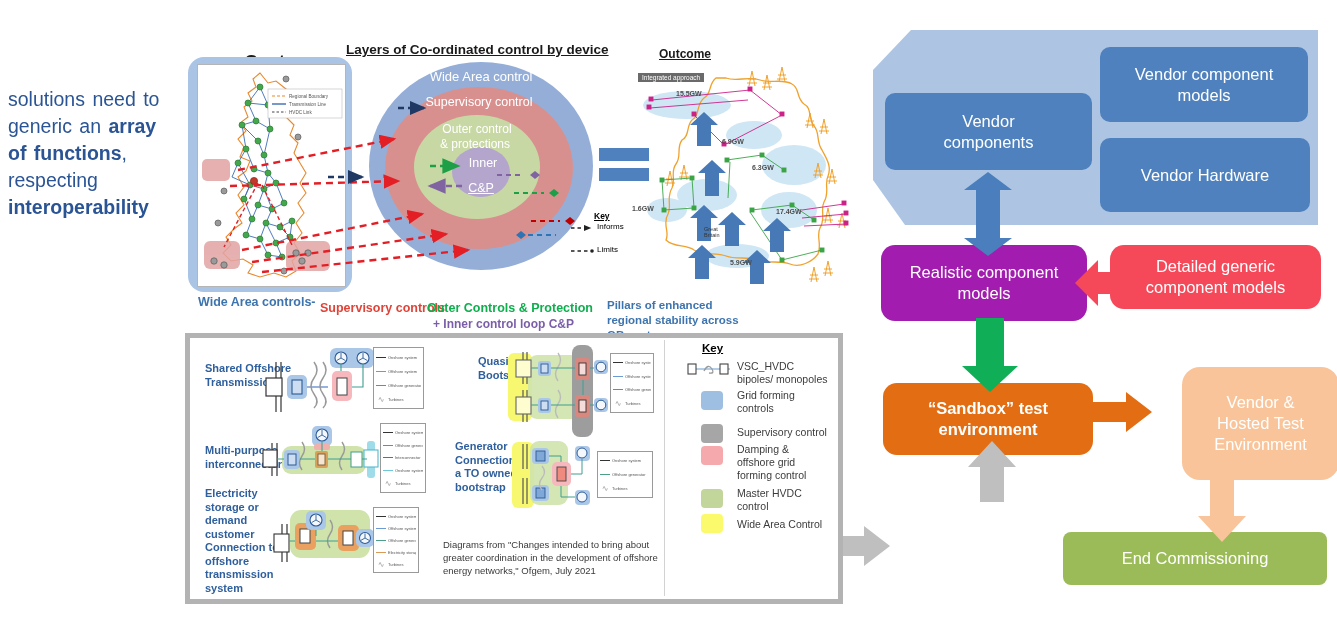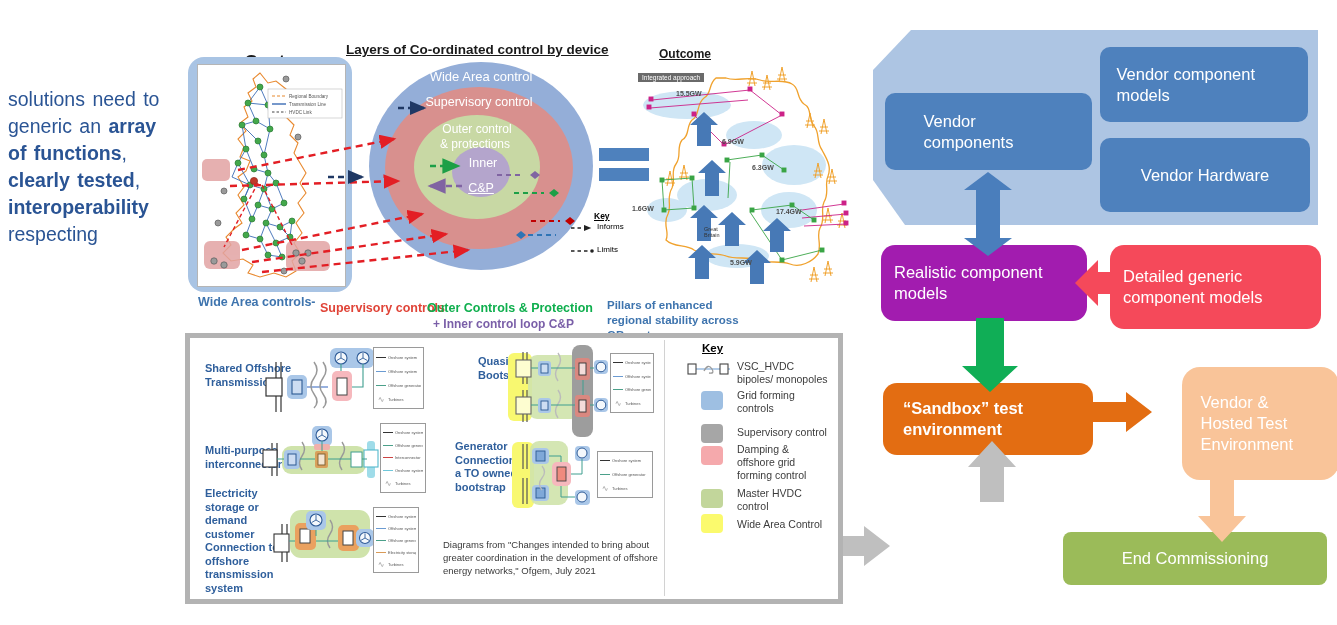--- a/index.html
+++ b/index.html
@@ -33,39 +33,38 @@
            flex-direction:column;justify-content:space-around;box-sizing:border-box;}
   .mk-row{display:flex;align-items:center;gap:2px;overflow:hidden;}
   .mk-line{width:10px;height:0;border-top:1.6px solid #333;flex:none;}
   .mk-squig{width:10px;flex:none;color:#999;font-size:8px;line-height:5px;text-align:center;}
   .mk-lab{font-size:4px;color:#555;white-space:nowrap;}
   
   #key-divider{left:664px;top:340px;width:1px;height:256px;background:#d2d2d2;}
   .key-swatch{position:absolute;width:22px;height:19px;border-radius:4px;}
   .key-label{position:absolute;left:737px;font-size:10.5px;color:#3c3c3c;line-height:13px;width:96px;}
   
-  .fbox{position:absolute;display:flex;align-items:center;justify-content:center;
+  .fbox{position:absolute;display:flex;align-items:center;justify-content:center;text-align:center;
         color:#fff;font-size:16.5px;line-height:21px;}
   #vendor-container{left:873px;top:30px;width:445px;height:195px;background:#adc5e3;
      clip-path:polygon(38px 0,445px 0,445px 195px,32px 195px,0 150px,0 40px);}
   svg{display:block;}
   text{font-family:"Liberation Sans",sans-serif;}
 </style>
 </head>
 <body>
 
 <div id="canvas">
 
   <div id="intro" class="abs">
       <div><span>solutions need to</span></div>
       <div><span>generic an </span><b>array</b></div>
       <div><b>of functions</b><span>,</span></div>
-      <div><b>clearly tested</b><span>,</span></div>
+      <div><span>respecting</span></div>
       <div><b>interoperability</b></div>
-      <div><span>respecting</span></div>
     </div>
 
   <div class="abs heading" style="left:245px;top:41px;font-size:19px;margin-top:10px;">Systems</div>
   <div class="abs heading" style="left:346px;top:42px;font-size:13.5px;">Layers of Co-ordinated control by device</div>
   <div class="abs heading" style="left:659px;top:47px;font-size:12px;">Outcome</div>
 
   <div id="systems-frame" class="abs"></div>
   <div id="systems-map" class="abs">
     <svg width="147" height="221" viewBox="0 0 147 221">
 
@@ -554,21 +553,21 @@
   </div>
   <div class="fbox" style="left:1100px;top:47px;width:208px;height:75px;background:#4e81bd;border-radius:10px;">
     <span style="max-width:175px;">Vendor component models</span>
   </div>
   <div class="fbox" style="left:1100px;top:138px;width:210px;height:74px;background:#4e81bd;border-radius:10px;">
     <span>Vendor Hardware</span>
   </div>
   <div class="fbox" style="left:881px;top:245px;width:206px;height:76px;background:#a21caf;border-radius:14px;">
     <span style="max-width:180px;">Realistic component models</span>
   </div>
-  <div class="fbox" style="left:1110px;top:245px;width:211px;height:84px;background:#f5495a;border-radius:14px;">
+  <div class="fbox" style="left:1110px;top:245px;width:211px;height:64px;background:#f5495a;border-radius:14px;">
     <span style="max-width:185px;">Detailed generic component models</span>
   </div>
   <div class="fbox" style="left:883px;top:383px;width:210px;height:72px;background:#e36d12;border-radius:14px;">
     <span style="max-width:170px;font-weight:bold;">“Sandbox” test environment</span>
   </div>
   <div class="fbox" style="left:1182px;top:367px;width:157px;height:113px;background:#f9c499;border-radius:18px;">
     <span style="max-width:120px;">Vendor &amp; Hosted Test Environment</span>
   </div>
   <div class="fbox" style="left:1063px;top:532px;width:264px;height:53px;background:#9bbb59;border-radius:8px;">
     <span>End Commissioning</span>

